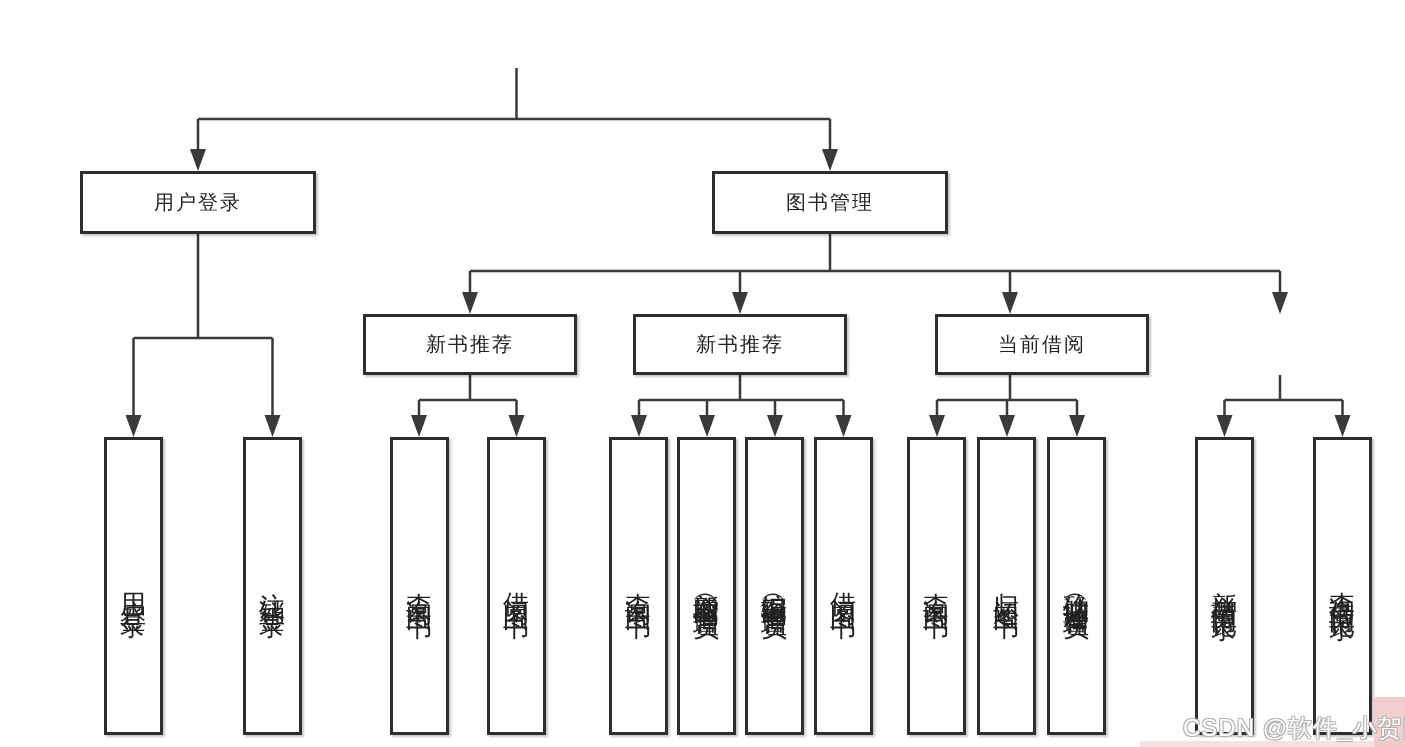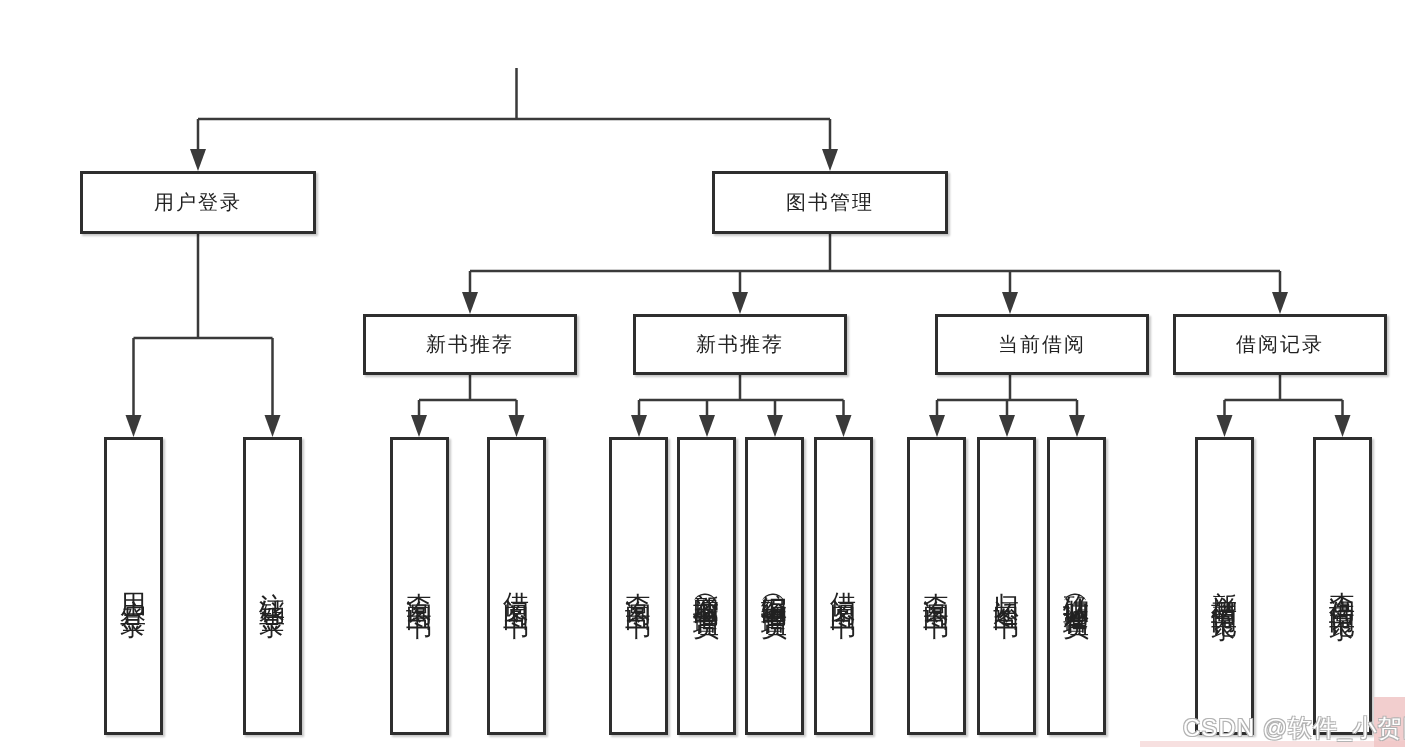--- a/index.html
+++ b/index.html
@@ -101,21 +101,20 @@
     </g>
   </svg>
 
 
   <div class="box lvl2 hbox" style="left:80px;">用户登录</div>
   <div class="box lvl2 hbox" style="left:712px;">图书管理</div>
 
   <div class="box lvl3 hbox" style="left:363px;">新书推荐</div>
   <div class="box lvl3 hbox" style="left:633px;">新书推荐</div>
   <div class="box lvl3 hbox" style="left:935px;">当前借阅</div>
-  <div class="box lvl3 hbox" style="left:1173px;">借阅记录</div>
 
   <div class="box leaf sp4" style="left:104px;">
     <span>用户登录</span>
   </div>
   <div class="box leaf sp4" style="left:243px;">
     <span>注销登录</span>
   </div>
 
   <div class="box leaf sp4" style="left:390px;">
     <span>查询图书</span>

